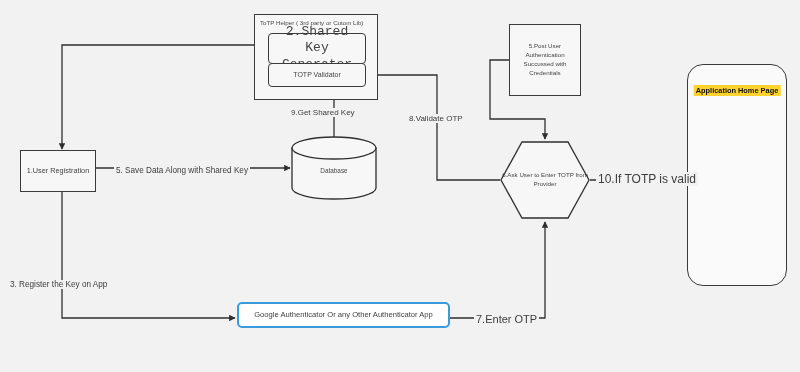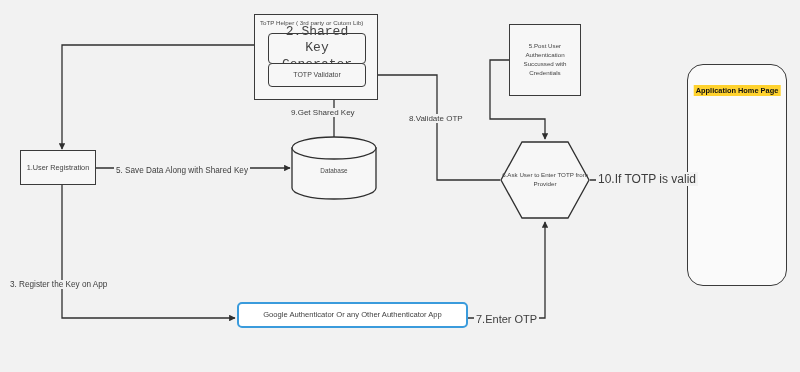--- a/index.html
+++ b/index.html
@@ -49,41 +49,41 @@
   }
   #shared-key-generator {
     left: 268px; top: 33px; width: 98px; height: 31px;
     border-radius: 4px; font-size: 13px; font-family: Liberation Mono, monospace;
   }
   #totp-validator {
     left: 268px; top: 63px; width: 98px; height: 24px;
     border-radius: 4px; font-size: 7px;
   }
   #user-registration {
-    left: 20px; top: 150px; width: 76px; height: 35px;
+    left: 20px; top: 150px; width: 76px; height: 42px;
     font-size: 7.3px;
   }
   #post-user-auth {
     left: 509px; top: 24px; width: 72px; height: 72px;
     font-size: 6.2px;
   }
   #post-user-auth .node-label { line-height: 1.45; }
   #ask-user-totp {
     left: 500px; top: 141px; width: 90px; height: 78px;
     background: transparent; border: none;
     font-size: 6.2px;
   }
   #ask-user-totp .hex-text {
     position: relative; z-index: 2; line-height: 1.45;
   }
   #ask-user-totp .hex-shape {
     position: absolute; left: 0; top: 0; width: 100%; height: 100%;
   }
   #authenticator-app {
-    left: 237px; top: 302px; width: 231px; height: 26px;
+    left: 237px; top: 302px; width: 213px; height: 26px;
     border: 2px solid #3a9bdc; border-radius: 5px;
     background: #ffffff; font-size: 7.6px; color: #3f3f3f;
   }
   #app-home-page {
     left: 687px; top: 64px; width: 100px; height: 222px;
     border-radius: 16px; background: #fafafa;
     display: block; padding: 0;
   }
   #app-home-page .home-title {
     position: absolute;

